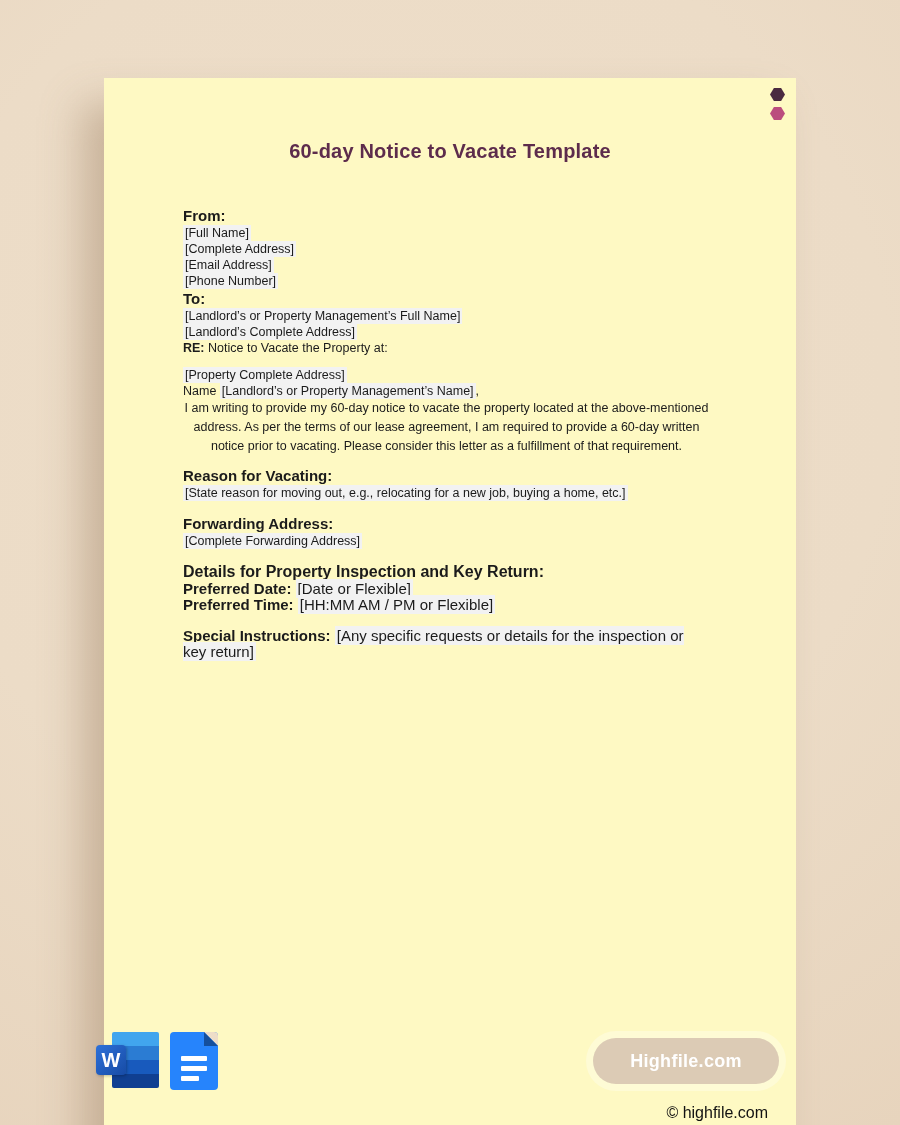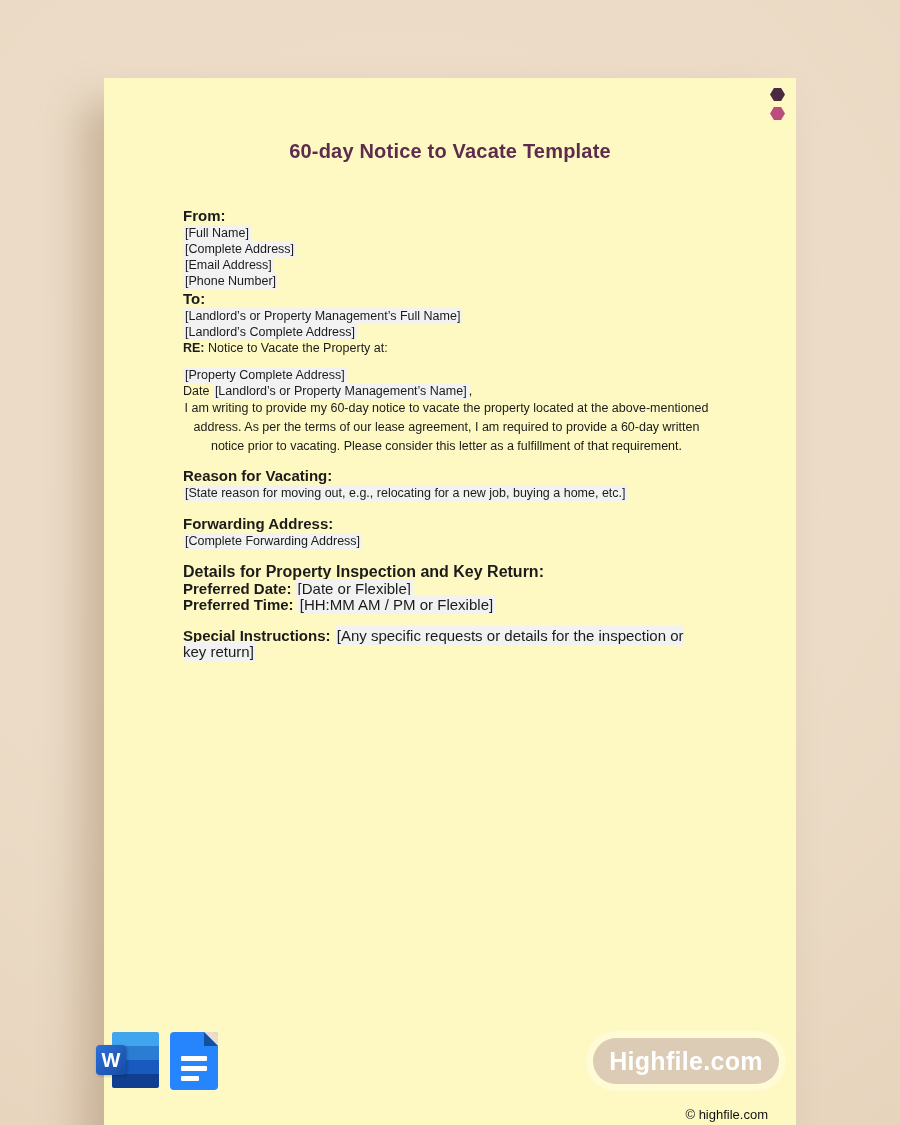--- a/index.html
+++ b/index.html
@@ -72,21 +72,21 @@
     font-size: 15px;
     line-height: 16px;
     margin-top: 8px;
   }
   .detail-line b { font-weight: bold; }
   .tight { margin-top: 4px; }
 
   .credit {
     position: absolute;
     right: 28px; bottom: 36px;
-    font-size: 13px;
+    font-size: 16px;
     color: #111111;
   }
 
   
   .word-icon {
     position: absolute;
     left: 96px; top: 1032px;
     width: 64px; height: 58px;
   }
   .word-doc {
@@ -144,21 +144,21 @@
 
   .brand-badge {
     position: absolute;
     left: 593px; top: 1038px;
     width: 186px; height: 46px;
     background: #dccbb5;
     border-radius: 23px;
     box-shadow: 0 0 0 7px rgba(255, 255, 255, 0.30);
     display: flex; align-items: center; justify-content: center;
     color: #ffffff;
-    font-size: 25px;
+    font-size: 18px;
     font-weight: bold;
     letter-spacing: 0.3px;
     cursor: pointer;
   }
 </style>
 </head>
 <body>
 
 <div class="page">
 
@@ -178,21 +178,21 @@
     <p class="line"><span class="hl">[Email Address]</span></p>
     <p class="line"><span class="hl">[Phone Number]</span></p>
 
     <p class="section-label">To:</p>
     <p class="line tight"><span class="hl">[Landlord’s or Property Management’s Full Name]</span></p>
     <p class="line"><span class="hl">[Landlord’s Complete Address]</span></p>
 
     <p class="line gap-lg"><b>RE:</b><span> Notice to Vacate the Property at:</span></p>
     <p class="line" style="margin-top:11px"><span class="hl">[Property Complete Address]</span></p>
 
-    <p class="line gap-lg"><span>Date </span><span class="hl">[Landlord’s or Property Management’s Name]</span><span>,</span></p>
+    <p class="line gap-lg"><span>Name </span><span class="hl">[Landlord’s or Property Management’s Name]</span><span>,</span></p>
 
     <p class="para">I am writing to provide my 60-day notice to vacate the property located at the above-mentioned address. As per the terms of our lease agreement, I am required to provide a 60-day written notice prior to vacating. Please consider this letter as a fulfillment of that requirement.</p>
 
     <p class="section-label" style="margin-top:10px">Reason for Vacating:</p>
     <p class="line tight"><span class="hl">[State reason for moving out, e.g., relocating for a new job, buying a home, etc.]</span></p>
 
     <p class="section-label" style="margin-top:13px">Forwarding Address:</p>
     <p class="line tight"><span class="hl">[Complete Forwarding Address]</span></p>
 
     <p class="section-label" style="margin-top:13px; font-size:16px">Details for Property Inspection and Key Return:</p>

